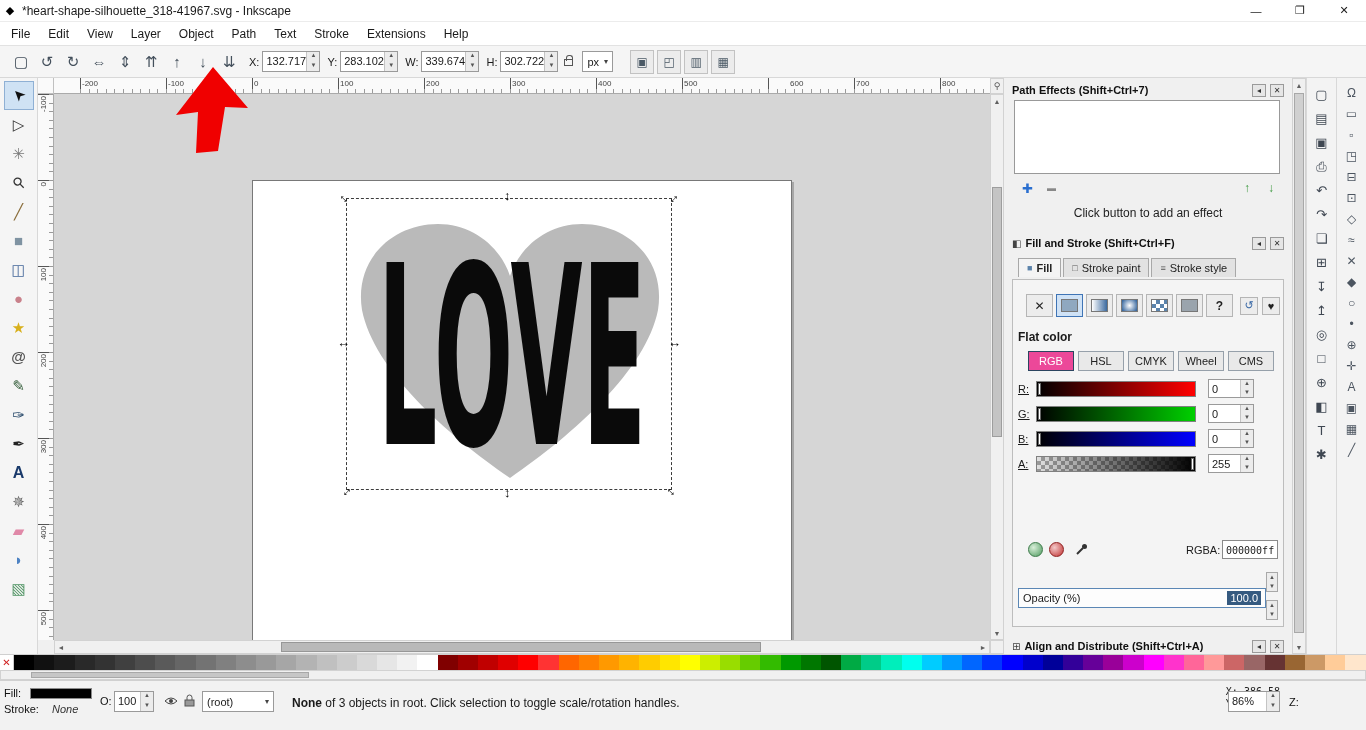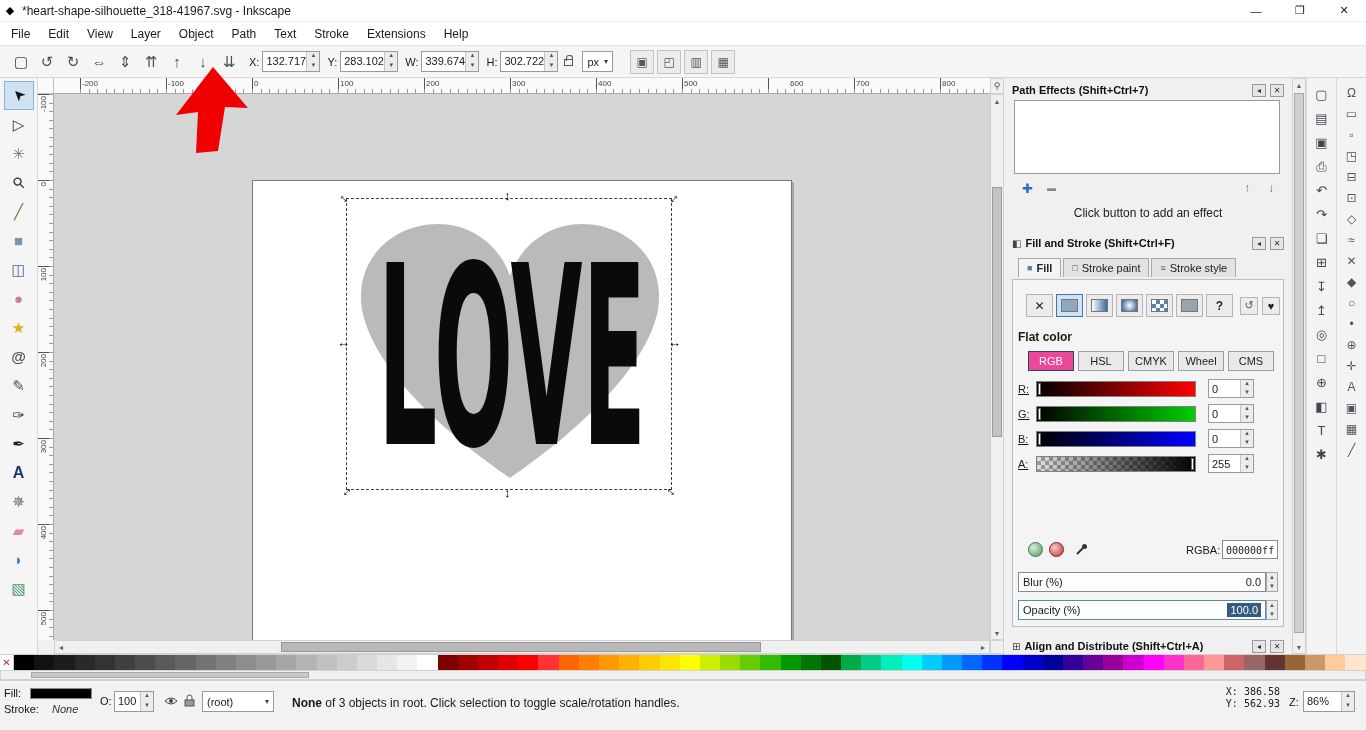--- a/index.html
+++ b/index.html
@@ -98,21 +98,21 @@
   #rgba-row{position:absolute;left:14px;top:462px;width:260px;height:20px}
   .round-icon{position:absolute;width:15px;height:15px;border-radius:50%;top:2px}
   #icon-cm{left:10px;background:radial-gradient(circle at 35% 35%,#d8eed8,#4e9a5e);border:1px solid #3c7a49}
   #icon-gamut{left:31px;background:radial-gradient(circle at 35% 35%,#f3c9c9,#c03030);border:1px solid #8f2020}
   #dropper{position:absolute;left:56px;top:2px}
   #rgba-label{position:absolute;left:168px;top:4px;font-size:11px}
   #rgba-box{position:absolute;left:204px;top:0;width:56px;height:19px;border:1px solid #8a8a8a;background:#fff;font-family:"DejaVu Sans Mono",monospace;font-size:10px;padding:4px 3px 0 3px}
   .scale-row{position:absolute;left:14px;width:248px;height:20px;border:1px solid #8a8a8a;background:#fdfdfd;display:flex;align-items:center;font-size:11px;padding:0 4px}
   .scale-row .spacer{flex:1}
   #blur-row{top:494px}
-  #opacity-row{top:522px;border-color:#5b87b5}
+  #opacity-row{top:510px;border-color:#5b87b5}
   #opacity-row .hl{background:#355a80;color:#fff;padding:1px 3px}
   .scale-arrows{position:absolute;left:262px;width:12px;height:20px;display:flex;flex-direction:column;border:1px solid #a8a8a8;background:#ececec}
   .scale-arrows span{flex:1;font-size:6px;line-height:8px;text-align:center;color:#555}
   #blur-arrows{top:494px}
   #opacity-arrows{top:522px}
 
   #dock-scroll{left:1292px;top:78px;width:14px;height:576px}
   #dock-scroll .thumb{position:absolute;left:1px;top:14px;width:10px;height:540px;background:#d0d0d0;border:1px solid #a8a8a8}
 
   .icon-col{position:absolute;top:78px;height:576px;background:#f3f3f3;border-left:1px solid #d8d8d8;display:flex;flex-direction:column;align-items:center;padding-top:5px}
@@ -136,21 +136,21 @@
   #fill-swatch{position:absolute;left:30px;top:7px;width:62px;height:11px;background:#000;border:1px solid #8a8a8a}
   #stroke-none{position:absolute;left:52px;top:22px;font-size:11px;font-style:italic;color:#333}
   #o-spin{position:absolute;left:114px;top:10px;width:40px}
   #eye-ic{position:absolute;left:164px;top:14px}
   #lock-ic{position:absolute;left:184px;top:13px}
   #layer-dd{position:absolute;left:202px;top:10px;width:72px;height:21px;border:1px solid #9a9a9a;background:#fff;display:flex;align-items:center;font-size:11px;padding:0 4px;gap:4px}
   #layer-dd .dd-arrow{margin-left:auto;font-size:8px;color:#444}
   #status-msg{position:absolute;left:292px;top:15px;font-size:12px;white-space:nowrap}
   #coords{position:absolute;left:1204px;top:5px;width:76px;text-align:right;font-family:"DejaVu Sans Mono",monospace;font-size:10px;line-height:12px;color:#222}
   #z-label{position:absolute;left:1289px;top:15px;font-size:11px}
-  #z-spin{position:absolute;left:1303px;top:10px;width:52px}
+  #z-spin{position:absolute;left:1228px;top:10px;width:52px}
 
   
   #red-arrow{position:absolute;left:170px;top:60px;width:100px;height:105px;z-index:60;pointer-events:none}
 </style>
 </head>
 <body>
 
 <div id="titlebar">
   <span class="app-icon">◆</span>
   <span class="title">*heart-shape-silhouette_318-41967.svg - Inkscape</span>
@@ -578,25 +578,20 @@
     <span class="round-icon" id="icon-cm"></span>
     <span class="round-icon" id="icon-gamut"></span>
     <svg id="dropper" width="15" height="15">
         <line x1="3" y1="12" x2="9" y2="6" stroke="#333" stroke-width="2"></line>
         <circle cx="10.5" cy="4.5" r="2.5" fill="#333"></circle>
       </svg>
     <span id="rgba-label">RGBA:</span>
     <div id="rgba-box">000000ff</div>
   </div>
 
-  <div class="scale-row" id="blur-row">
-    <span>Blur (%)</span>
-    <span class="spacer"></span>
-    <span>0.0</span>
-  </div>
   <div class="scale-arrows" id="blur-arrows">
       <span>▲</span>
       <span>▼</span>
     </div>
 
   <div class="scale-row" id="opacity-row">
     <span>Opacity (%)</span>
     <span class="spacer"></span>
     <span class="hl">100.0</span>
   </div>

